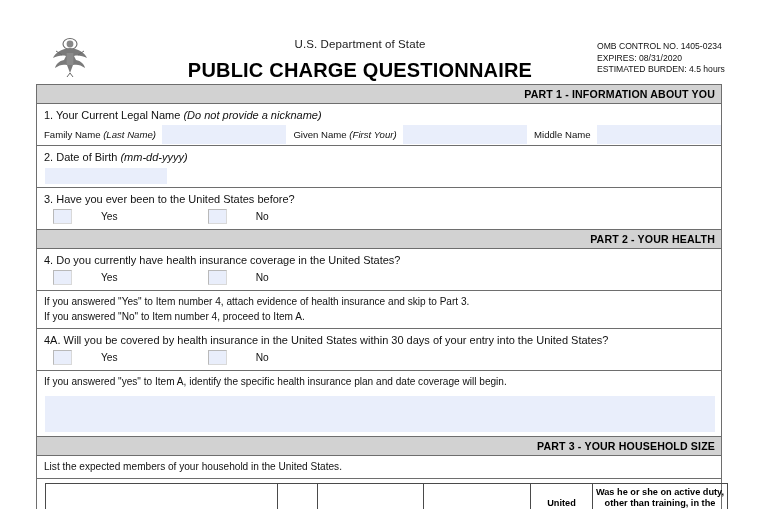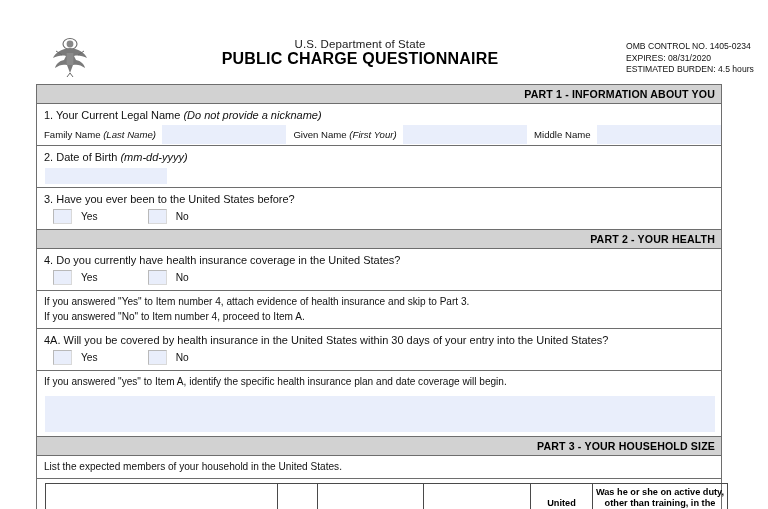--- a/index.html
+++ b/index.html
@@ -10,23 +10,23 @@
     color:#111111;
     overflow:hidden;
   }
   .page{position:relative;width:768px;height:509px;}
 
   
   .hdr{position:absolute;left:0;top:0;width:675px;height:84px;}
   .seal{position:absolute;left:48px;top:33px;width:44px;height:46px;}
   .hdr-center{position:absolute;left:150px;top:38px;width:420px;text-align:center;}
   .agency{font-size:11.5px;color:#1a1a1a;letter-spacing:.1px;}
-  .formtitle{font-size:16px;font-weight:bold;color:#000;letter-spacing:.2px;}
+  .formtitle{font-size:20px;font-weight:bold;color:#000;letter-spacing:.2px;margin-top:9px;}
   .omb{position:absolute;left:597px;top:41px;font-size:8.6px;line-height:11.6px;color:#111;}
-  .omb div{white-space:nowrap;margin-left:29px;}
+  .omb div{white-space:nowrap;}
 
   
   .form{position:absolute;left:36px;top:84px;width:686px;border:1px solid #6e6e6e;border-bottom:none;
         background:#fff;box-sizing:border-box;}
   .bar{background:#d2d2d2;border-bottom:1px solid #6e6e6e;padding:3px 6px 3px 7px;
        font-size:10.6px;font-weight:bold;color:#000;letter-spacing:.15px;text-align:right;}
   .row{border-bottom:1px solid #6e6e6e;position:relative;box-sizing:border-box;}
   .q{font-size:11px;color:#111;padding:4px 7px 2px 7px;line-height:14px;}
   .q i{font-style:italic;}
   .note{font-size:10.1px;color:#111;padding:4px 7px 4px 7px;line-height:14.5px;}
@@ -37,21 +37,21 @@
   .nlabel i{font-style:italic;}
   .nfield{background:#e9eefb;flex:1;margin:1px 0 1px 0;}
   .nfield.f1{max-width:170px;}
   .nfield.f2{max-width:185px;}
   .nfield.f3{max-width:140px;}
 
   
   .dobfield{width:122px;height:16px;background:#e9eefb;margin:2px 0 3px 8px;}
 
   
-  .yn{display:flex;align-items:center;padding:1px 0 5px 16px;}
+  .yn{display:flex;align-items:center;padding:1px 0 5px 16px;gap:20px;}
   .cb{width:17px;height:13px;background:#e9eefb;border:1px solid #b9b9b9;border-right-color:#d9d9d9;border-bottom-color:#d9d9d9;}
   .ynlabel{font-size:10.2px;margin-left:9px;}
   .gap{width:50px;}
 
   
   .bigbox{height:36px;background:#e9eefb;margin:2px 6px 4px 8px;}
 
   
   .tbl{width:100%;border-collapse:collapse;table-layout:fixed;}
   .tbl th{border:1px solid #4a4a4a;font-size:9.2px;font-weight:bold;text-align:center;

